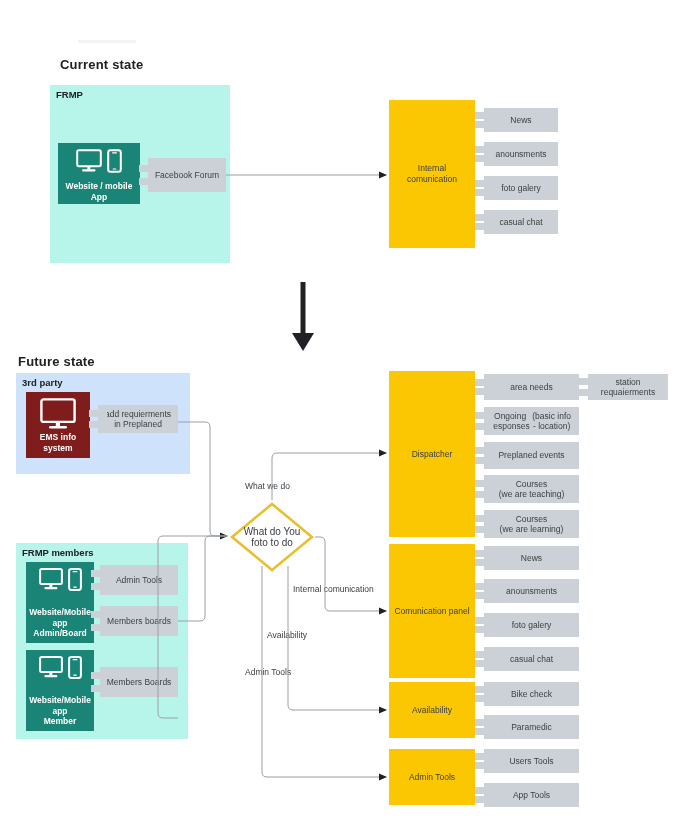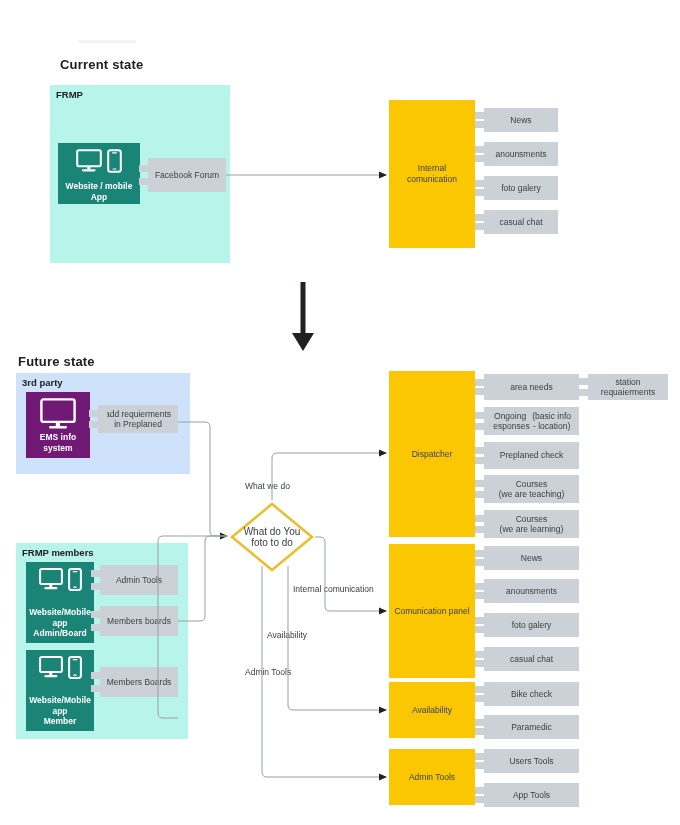--- a/index.html
+++ b/index.html
@@ -26,21 +26,21 @@
   .panel.teal{background:#b7f4ea;}
   .panel.blue{background:#cfe2fb;}
 
   
   .actorbox{
     position:absolute;box-sizing:border-box;color:#ffffff;
     display:flex;flex-direction:column;align-items:center;
     justify-content:flex-end;text-align:center;
   }
   .actorbox.teal{background:#1a8577;}
-  .actorbox.blue{background:#701a75;}
+  .actorbox.blue{background:#7f1d1d;}
   .actorbox .devices{
     position:absolute;left:0;right:0;top:6px;
     display:flex;justify-content:center;align-items:flex-start;gap:5px;
   }
   .actorbox .cap{
     position:relative;width:100%;font-size:8.5px;line-height:10.5px;
     font-weight:bold;padding-bottom:2px;
   }
   .actorbox .cap2{
     position:relative;width:100%;font-size:8.5px;line-height:11px;
@@ -284,21 +284,21 @@
   <div class="comp tall" style="left:484px;top:407px;width:95px;height:28px;flex-direction:row;">
     <span class="tab t1" style="top:5px;"></span>
     <span class="tab t2" style="bottom:5px;"></span>
     <span>Ongoing responses</span>
     <span>(basic info - location)</span>
   </div>
 
   <div class="comp" style="left:484px;top:442px;width:95px;height:27px;">
     <span class="tab t1" style="top:5px;"></span>
     <span class="tab t2" style="bottom:5px;"></span>
-    <span>Preplaned check</span>
+    <span>Preplaned events</span>
   </div>
 
   <div class="comp tall" style="left:484px;top:475px;width:95px;height:28px;flex-direction:column;">
     <span class="tab t1" style="top:5px;"></span>
     <span class="tab t2" style="bottom:5px;"></span>
     <span>Courses</span>
     <span>(we are teaching)</span>
   </div>
 
   <div class="comp tall" style="left:484px;top:510px;width:95px;height:28px;flex-direction:column;">

